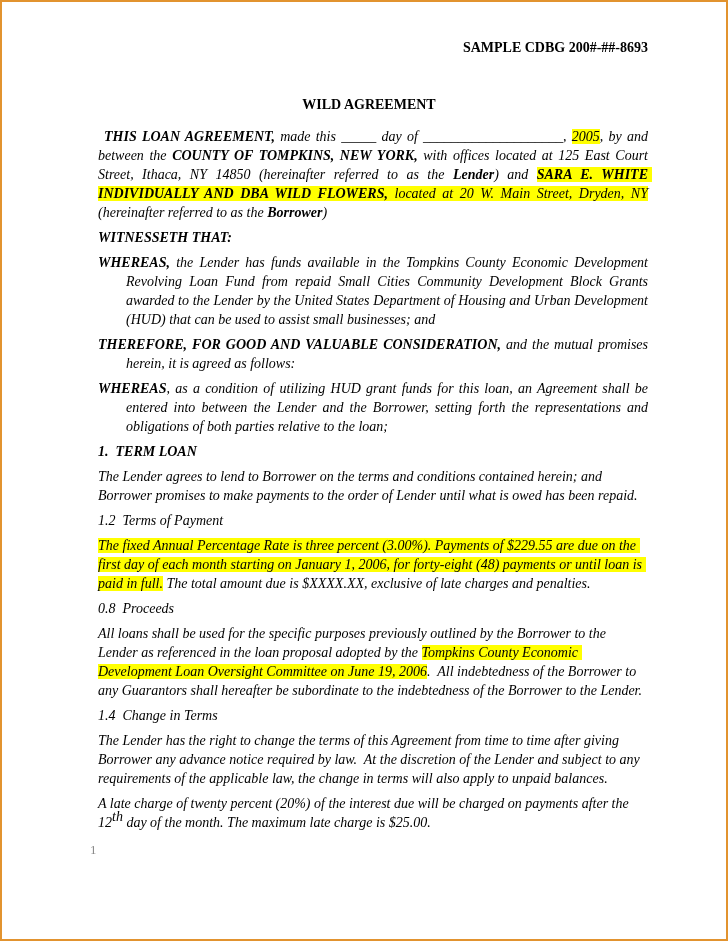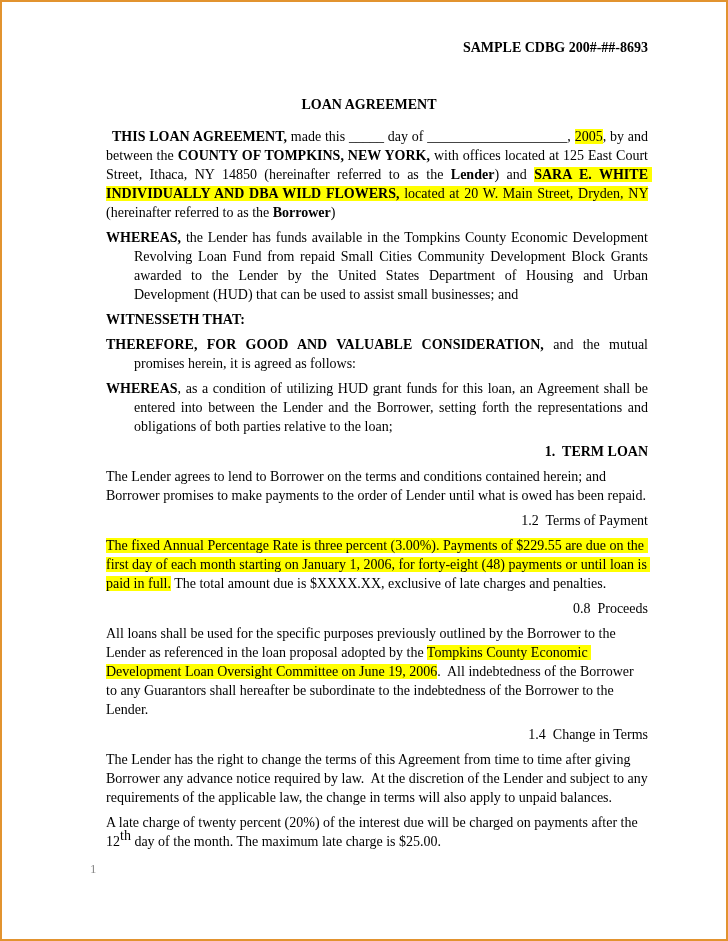--- a/index.html
+++ b/index.html
@@ -23,55 +23,55 @@
     font-weight: bold;
     white-space: pre-wrap;
   }
   .title {
     text-align: center;
     font-weight: bold;
     margin: 38px 0 13px 0;
     white-space: pre-wrap;
   }
 
-  p.rich { margin: 0 0 6px 16px; white-space: pre-wrap; }
+  p.rich { margin: 0 0 6px 8px; white-space: pre-wrap; font-style: italic; }
   p.justify { text-align: justify; }
   p.first-indent { text-indent: 6px; }
   p.hang { padding-left: 28px; text-indent: -28px; }
   p.heading-line { margin-bottom: 0; }
 
   .section { margin: 0 0 6px 0; }
-  .sec-head { white-space: pre-wrap; margin: 0; text-align: right; }
+  .sec-head { white-space: pre-wrap; margin: 0; }
   .sec-body { white-space: pre-wrap; margin: 0; }
 
   .b { font-weight: bold; }
   .hl { background: var(--hl-color, #ffff00); }
   sup.sp { font-size: 14px; line-height: 0; vertical-align: super; }
 
   .page-number {
     margin-top: 8px;
     color: #8a8a8a;
     font-size: 13px;
   }
 </style>
 </head>
 <body>
 
 <div class="canvas" style="--border-color: #e2932f; --hl-color: #ffff00; color: rgb(0, 0, 0);">
   <div class="doc">
 
     <div class="header-ref">SAMPLE CDBG 200#-##-8693</div>
 
-    <div class="title">LOAN AGREEMENT</div>
+    <div class="title">WILD AGREEMENT</div>
 
     <p class="rich justify first-indent"><span class="b">THIS LOAN AGREEMENT,</span><span> made this _____ day of ____________________, </span><span class="hl">2005</span><span>, by and between the </span><span class="b">COUNTY OF TOMPKINS, NEW YORK,</span><span> with offices located at 125 East Court Street, Ithaca, NY 14850 (hereinafter referred to as the </span><span class="b">Lender</span><span>) and </span><span class="b hl">SARA E. WHITE INDIVIDUALLY AND DBA WILD FLOWERS,</span><span class="hl"> located at 20 W. Main Street, Dryden, NY</span><span> (hereinafter referred to as the </span><span class="b">Borrower</span><span>)</span></p>
 
+    <p class="rich heading-line" style="margin-bottom:6px"><span class="b">WITNESSETH THAT:</span></p>
+
     <p class="rich justify hang"><span class="b">WHEREAS,</span><span> the Lender has funds available in the Tompkins County Economic Development Revolving Loan Fund from repaid Small Cities Community Development Block Grants awarded to the Lender by the United States Department of Housing and Urban Development (HUD) that can be used to assist small businesses; and</span></p>
-
-    <p class="rich heading-line" style="margin-bottom:6px"><span class="b">WITNESSETH THAT:</span></p>
 
     <p class="rich justify hang"><span class="b">THEREFORE, FOR GOOD AND VALUABLE CONSIDERATION,</span><span> and the mutual promises herein, it is agreed as follows:</span></p>
 
     <p class="rich justify hang"><span class="b">WHEREAS</span><span>, as a condition of utilizing HUD grant funds for this loan, an Agreement shall be entered into between the Lender and the Borrower, setting forth the representations and obligations of both parties relative to the loan;</span></p>
 
     <div class="section">
       <p class="rich sec-head"><span class="b">1.  TERM LOAN</span></p>
       <p class="rich sec-body"><span>The Lender agrees to lend to Borrower on the terms and conditions contained herein; and Borrower promises to make payments to the order of Lender until what is owed has been repaid.</span></p>
     </div>
 

